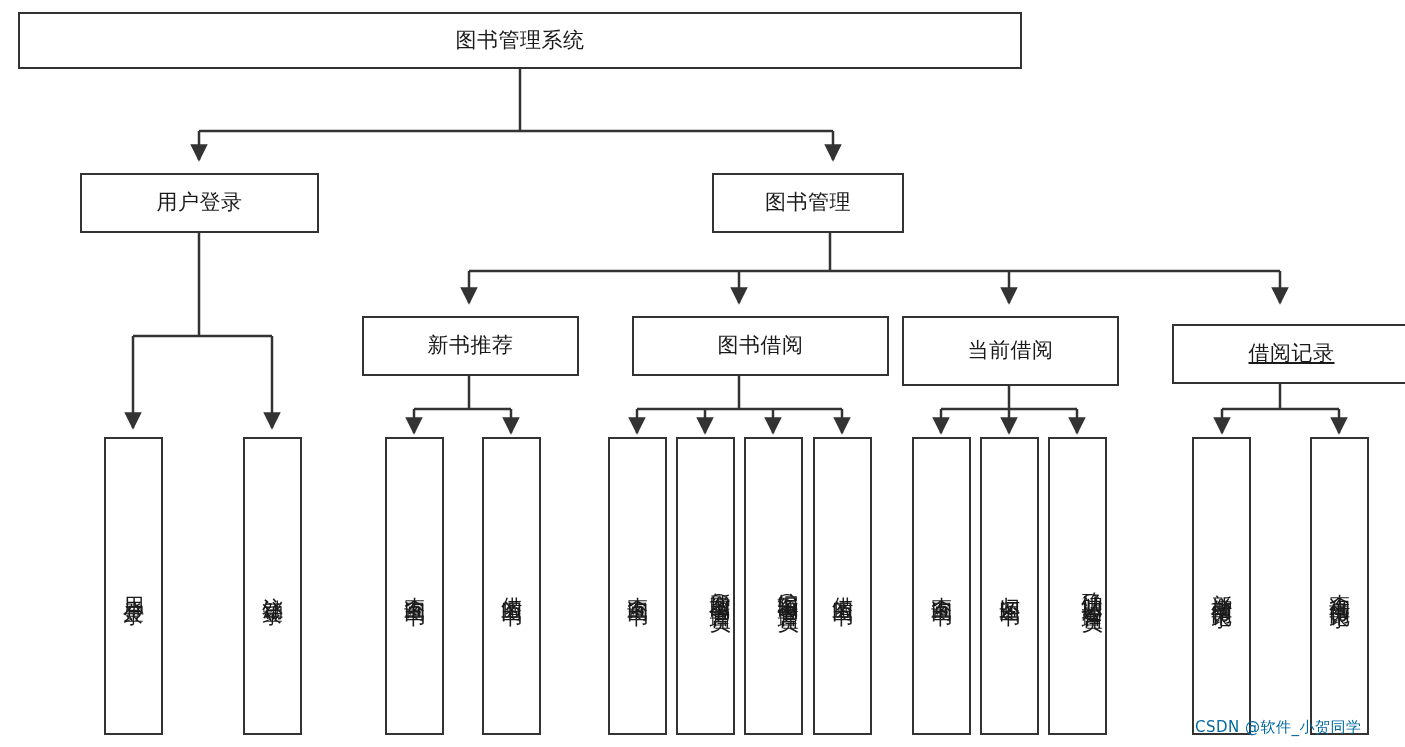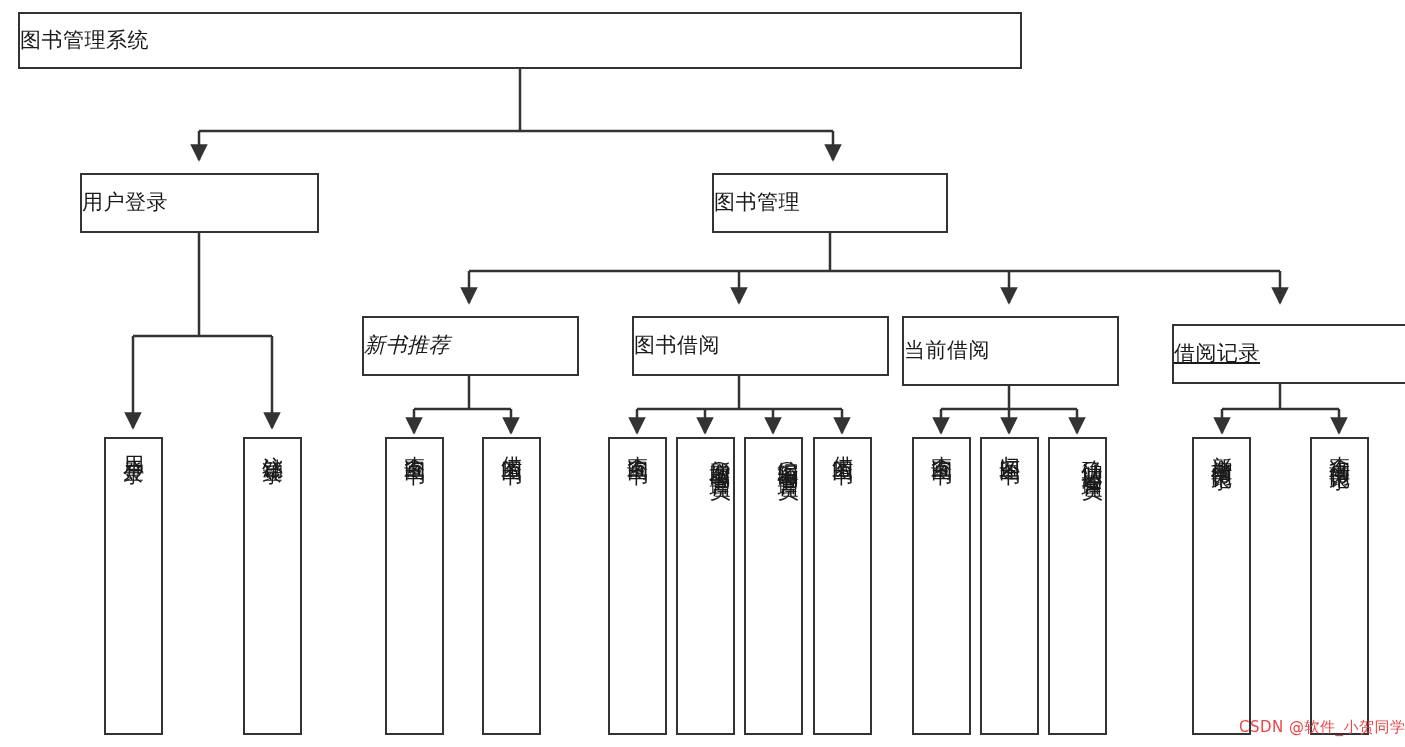--- a/index.html
+++ b/index.html
@@ -25,20 +25,21 @@
     width: 1405px;
     height: 747px;
   }
   .node {
     position: absolute;
     box-sizing: border-box;
     border: 2px solid #333333;
     background: #ffffff;
     display: flex;
     align-items: center;
+    justify-content: center;
     color: #1a1a1a;
   }
   .node-h {
     font-size: 21px;
     letter-spacing: 0.5px;
     line-height: 1.2;
   }
   .node-v {
     writing-mode: vertical-rl;
     text-orientation: upright;
@@ -47,25 +48,24 @@
     letter-spacing: 3px;
     white-space: nowrap;
   }
   .node-v.top-aligned {
     align-items: flex-start;
     padding-top: 4px;
   }
   .watermark {
     position: absolute;
     font-size: 15px;
-    color: #ef4444;
+    color: #0369a1;
     letter-spacing: 0.5px;
     white-space: nowrap;
     user-select: none;
-    padding-left: 44px;
   }
 </style>
 </head>
 <body>
 
 <div id="diagram-root">
 
   <svg id="diagram-svg" viewBox="0 0 1405 747" xmlns="http://www.w3.org/2000/svg">
     <defs>
       <marker id="arrow" viewBox="0 0 10 10" refX="9" refY="5" markerWidth="7" markerHeight="7" orient="auto-start-reverse">
@@ -116,25 +116,25 @@
     </g>
   </svg>
 
   <div class="node node-h" style="left:18px; top:12px; width:1004px; height:57px;">
     <span>图书管理系统</span>
   </div>
 
   <div class="node node-h" style="left:80px; top:173px; width:239px; height:60px;">
     <span>用户登录</span>
   </div>
-  <div class="node node-h" style="left:712px; top:173px; width:236px; height:60px;">
+  <div class="node node-h" style="left:712px; top:173px; width:192px; height:60px;">
     <span>图书管理</span>
   </div>
 
-  <div class="node node-h" style="left:362px; top:316px; width:217px; height:60px;font-style:italic;">
+  <div class="node node-h" style="left:362px; top:316px; width:217px; height:60px;">
     <span>新书推荐</span>
   </div>
   <div class="node node-h" style="left:632px; top:316px; width:257px; height:60px;">
     <span>图书借阅</span>
   </div>
   <div class="node node-h" style="left:902px; top:316px; width:217px; height:70px;">
     <span>当前借阅</span>
   </div>
   <div class="node node-h" style="left:1172px; top:324px; width:239px; height:60px;text-decoration:underline;">
     <span>借阅记录</span>

